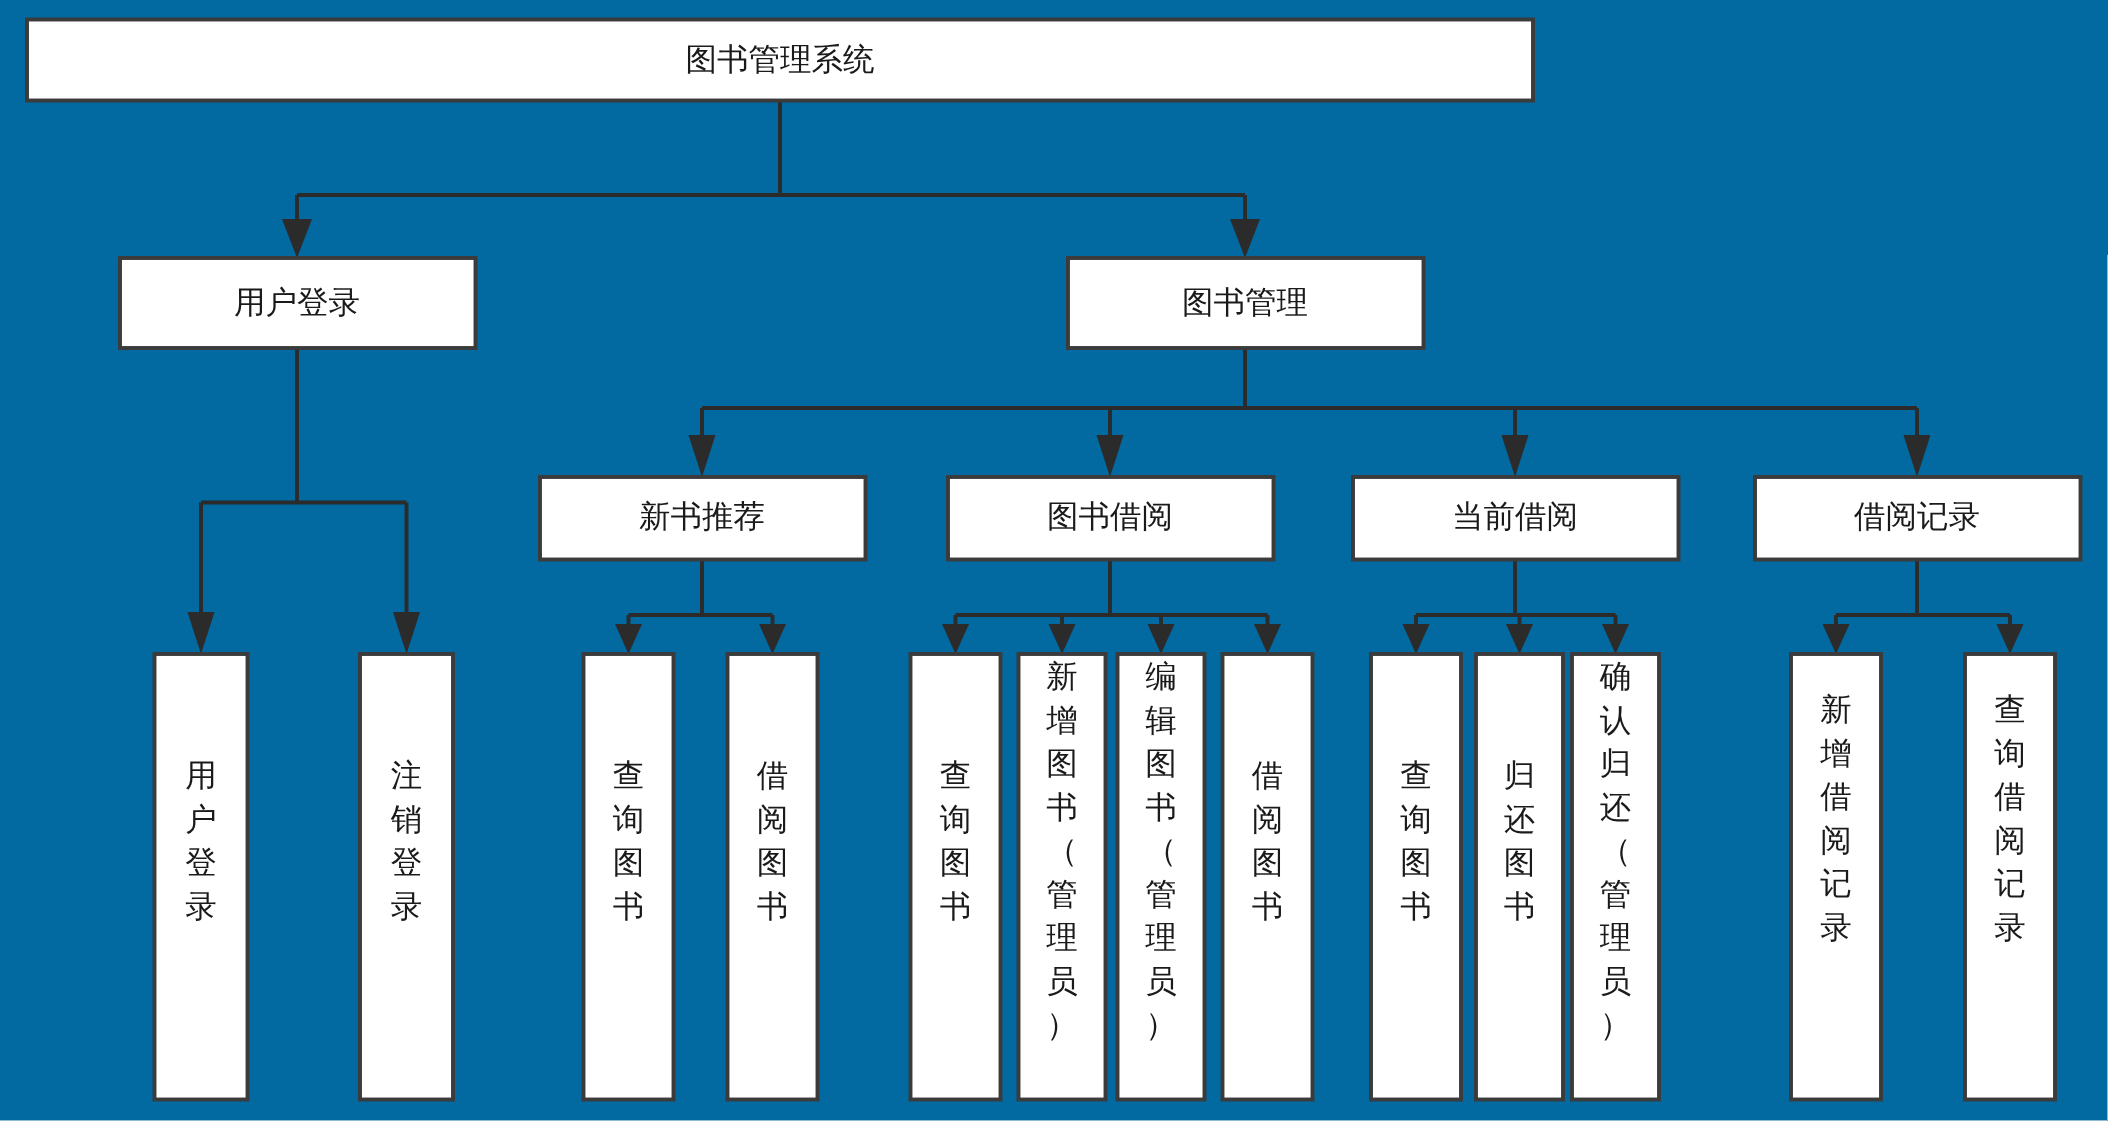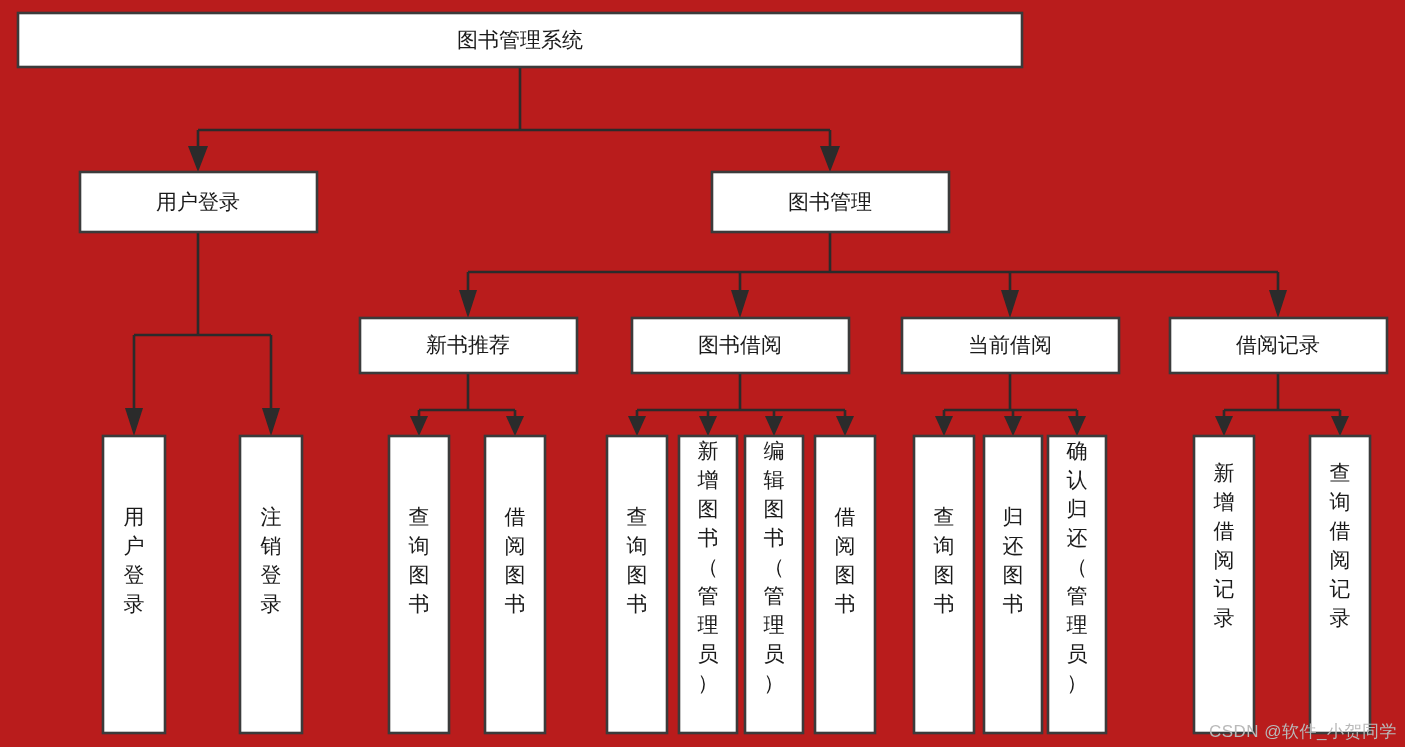--- a/index.html
+++ b/index.html
@@ -7,21 +7,21 @@
     padding: 0;
     background: #ffffff;
   }
   body {
     font-family: "Liberation Sans", "DejaVu Sans", sans-serif;
   }
   #diagram-root {
     position: relative;
     width: 1405px;
     height: 747px;
-    background: #b91c1c;
+    background: #0369a1;
     overflow: hidden;
   }
   svg.diagram-canvas {
     position: absolute;
     left: 0;
     top: 0;
     width: 1405px;
     height: 747px;
   }
   .node-box {
@@ -220,14 +220,13 @@
     <g>
       <rect class="node-box" x="1194" y="436" width="60" height="297"></rect>
       <text class="node-label-v" x="1224" y="480"><tspan x="1224" y="480">新</tspan><tspan x="1224" y="509">增</tspan><tspan x="1224" y="538">借</tspan><tspan x="1224" y="567">阅</tspan><tspan x="1224" y="596">记</tspan><tspan x="1224" y="625">录</tspan></text>
     </g>
     <g>
       <rect class="node-box" x="1310" y="436" width="60" height="297"></rect>
       <text class="node-label-v" x="1340" y="480"><tspan x="1340" y="480">查</tspan><tspan x="1340" y="509">询</tspan><tspan x="1340" y="538">借</tspan><tspan x="1340" y="567">阅</tspan><tspan x="1340" y="596">记</tspan><tspan x="1340" y="625">录</tspan></text>
     </g>
   </svg>
 
-  <div class="watermark">CSDN @软件_小贺同学</div>
 </div>
 
 </body></html>

